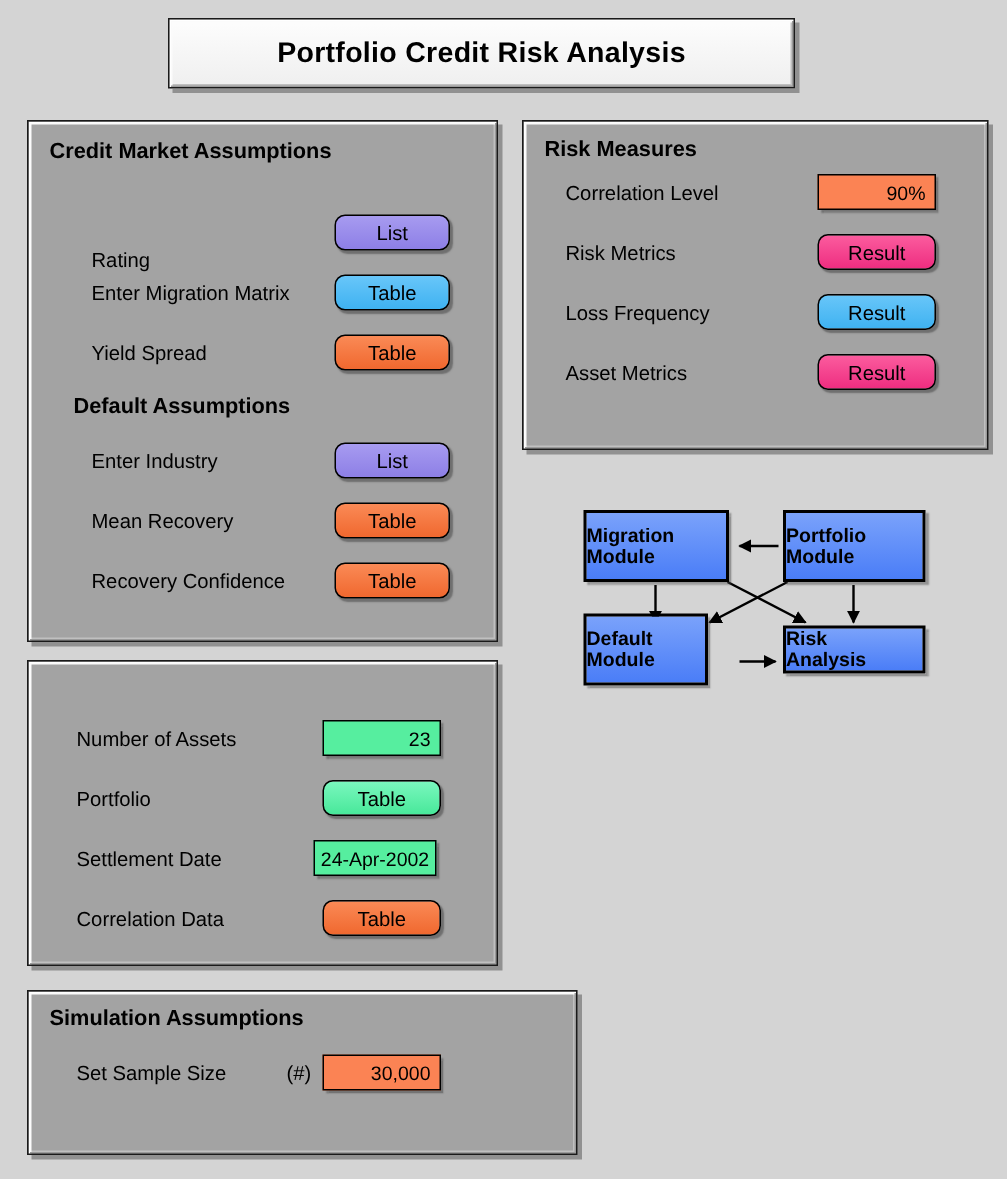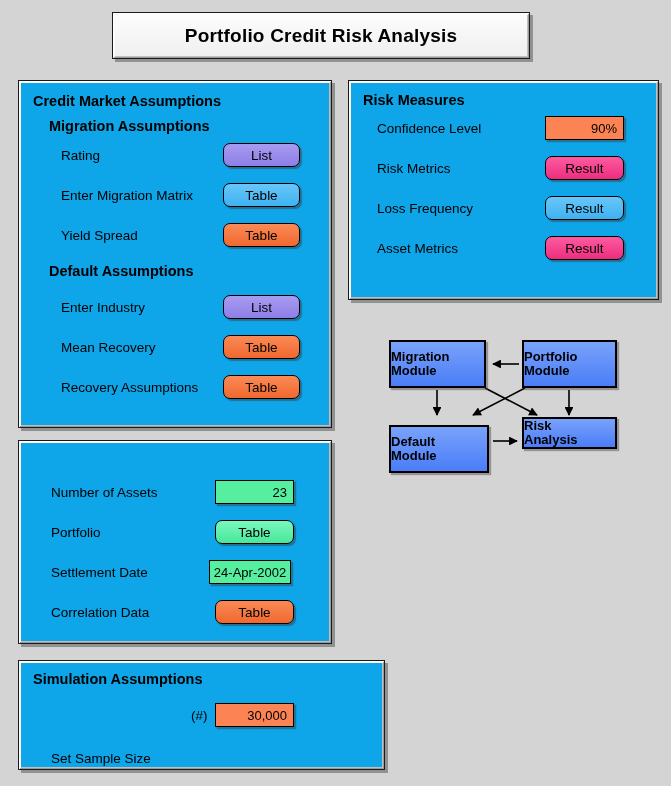--- a/index.html
+++ b/index.html
@@ -14,21 +14,21 @@
     position: relative;
     overflow: hidden;
     font-family: "Liberation Sans", sans-serif;
     color: #000;
     -webkit-font-smoothing: antialiased;
   }
 
   
   .panel {
     position: absolute;
-    background: #0ea5e9;
+    background: #a3a3a3;
     border: 1px solid #1a1a1a;
     box-shadow:
       inset 1px 1px 0 #ffffff,
       inset -1px -1px 0 #9a9a9a,
       inset 2px 2px 0 #fbfbfb,
       inset -2px -2px 0 #c0c0c0,
       3px 3px 0 rgba(90,90,90,0.55);
     box-sizing: border-box;
   }
 
@@ -156,40 +156,39 @@
 <body>
 
 <div class="panel" id="title-banner">
   <span class="title-text">Portfolio Credit Risk Analysis</span>
 </div>
 
 <div class="panel" id="credit-market-panel" style="left:18px; top:80px; width:314px; height:348px;">
 
   <span class="panel-title" style="left:14px; top:12px;">Credit Market Assumptions</span>
 
-  <span class="section-title" style="left:30px; top:37px;">Migration Assumptions</span>
-
-  <span class="row-label" style="left:42px; top:67px;">Rating</span>
+
+  <span class="row-label" style="left:42px; top:85px;">Rating</span>
   <div class="btn purple" style="left:204px; top:62px; width:77px; height:24px;">List</div>
 
   <span class="row-label" style="left:42px; top:107px;">Enter Migration Matrix</span>
   <div class="btn blue" style="left:204px; top:102px; width:77px; height:24px;">Table</div>
 
   <span class="row-label" style="left:42px; top:147px;">Yield Spread</span>
   <div class="btn orange" style="left:204px; top:142px; width:77px; height:24px;">Table</div>
 
   <span class="section-title" style="left:30px; top:182px;">Default Assumptions</span>
 
   <span class="row-label" style="left:42px; top:219px;">Enter Industry</span>
   <div class="btn purple" style="left:204px; top:214px; width:77px; height:24px;">List</div>
 
   <span class="row-label" style="left:42px; top:259px;">Mean Recovery</span>
   <div class="btn orange" style="left:204px; top:254px; width:77px; height:24px;">Table</div>
 
-  <span class="row-label" style="left:42px; top:299px;">Recovery Assumptions</span>
+  <span class="row-label" style="left:42px; top:299px;">Recovery Confidence</span>
   <div class="btn orange" style="left:204px; top:294px; width:77px; height:24px;">Table</div>
 </div>
 
 <div class="panel" id="portfolio-panel" style="left:18px; top:440px; width:314px; height:204px;">
 
 
   <span class="row-label" style="left:32px; top:44px;">Number of Assets</span>
   <div class="field green right" style="left:196px; top:39px; width:79px; height:24px;">23</div>
 
   <span class="row-label" style="left:32px; top:84px;">Portfolio</span>
@@ -199,30 +198,30 @@
   <div class="field green center" style="left:190px; top:119px; width:82px; height:24px;">24-Apr-2002</div>
 
   <span class="row-label" style="left:32px; top:164px;">Correlation Data</span>
   <div class="btn orange" style="left:196px; top:159px; width:79px; height:24px;">Table</div>
 </div>
 
 <div class="panel" id="simulation-panel" style="left:18px; top:660px; width:367px; height:110px;">
 
   <span class="panel-title" style="left:14px; top:10px;">Simulation Assumptions</span>
 
-  <span class="row-label" style="left:32px; top:47px;margin-top:43px;">Set Sample Size</span>
+  <span class="row-label" style="left:32px; top:47px;">Set Sample Size</span>
   <span class="unit-label" style="left:172px; top:47px;">(#)</span>
   <div class="field orange right" style="left:196px; top:42px; width:79px; height:24px;">30,000</div>
 </div>
 
 <div class="panel" id="risk-measures-panel" style="left:348px; top:80px; width:311px; height:220px;">
 
   <span class="panel-title" style="left:14px; top:11px;">Risk Measures</span>
 
-  <span class="row-label" style="left:28px; top:40px;">Confidence Level</span>
+  <span class="row-label" style="left:28px; top:40px;">Correlation Level</span>
   <div class="field orange right" style="left:196px; top:35px; width:79px; height:24px;">90%</div>
 
   <span class="row-label" style="left:28px; top:80px;">Risk Metrics</span>
   <div class="btn pink" style="left:196px; top:75px; width:79px; height:24px;">Result</div>
 
   <span class="row-label" style="left:28px; top:120px;">Loss Frequency</span>
   <div class="btn blue" style="left:196px; top:115px; width:79px; height:24px;">Result</div>
 
   <span class="row-label" style="left:28px; top:160px;">Asset Metrics</span>
   <div class="btn pink" style="left:196px; top:155px; width:79px; height:24px;">Result</div>
@@ -253,21 +252,21 @@
   <div class="flow-node" style="left:4px; top:7px; width:97px; height:48px;">
     <span>Migration</span>
     <span>Module</span>
   </div>
 
   <div class="flow-node" style="left:137px; top:7px; width:95px; height:48px;">
     <span>Portfolio</span>
     <span>Module</span>
   </div>
 
-  <div class="flow-node" style="left:4px; top:92px; width:100px; height:48px;">
+  <div class="flow-node" style="left:4px; top:76px; width:83px; height:48px;">
     <span>Default</span>
     <span>Module</span>
   </div>
 
   <div class="flow-node" style="left:137px; top:84px; width:95px; height:32px;">
     <span>Risk</span>
     <span>Analysis</span>
   </div>
 </div>
 

